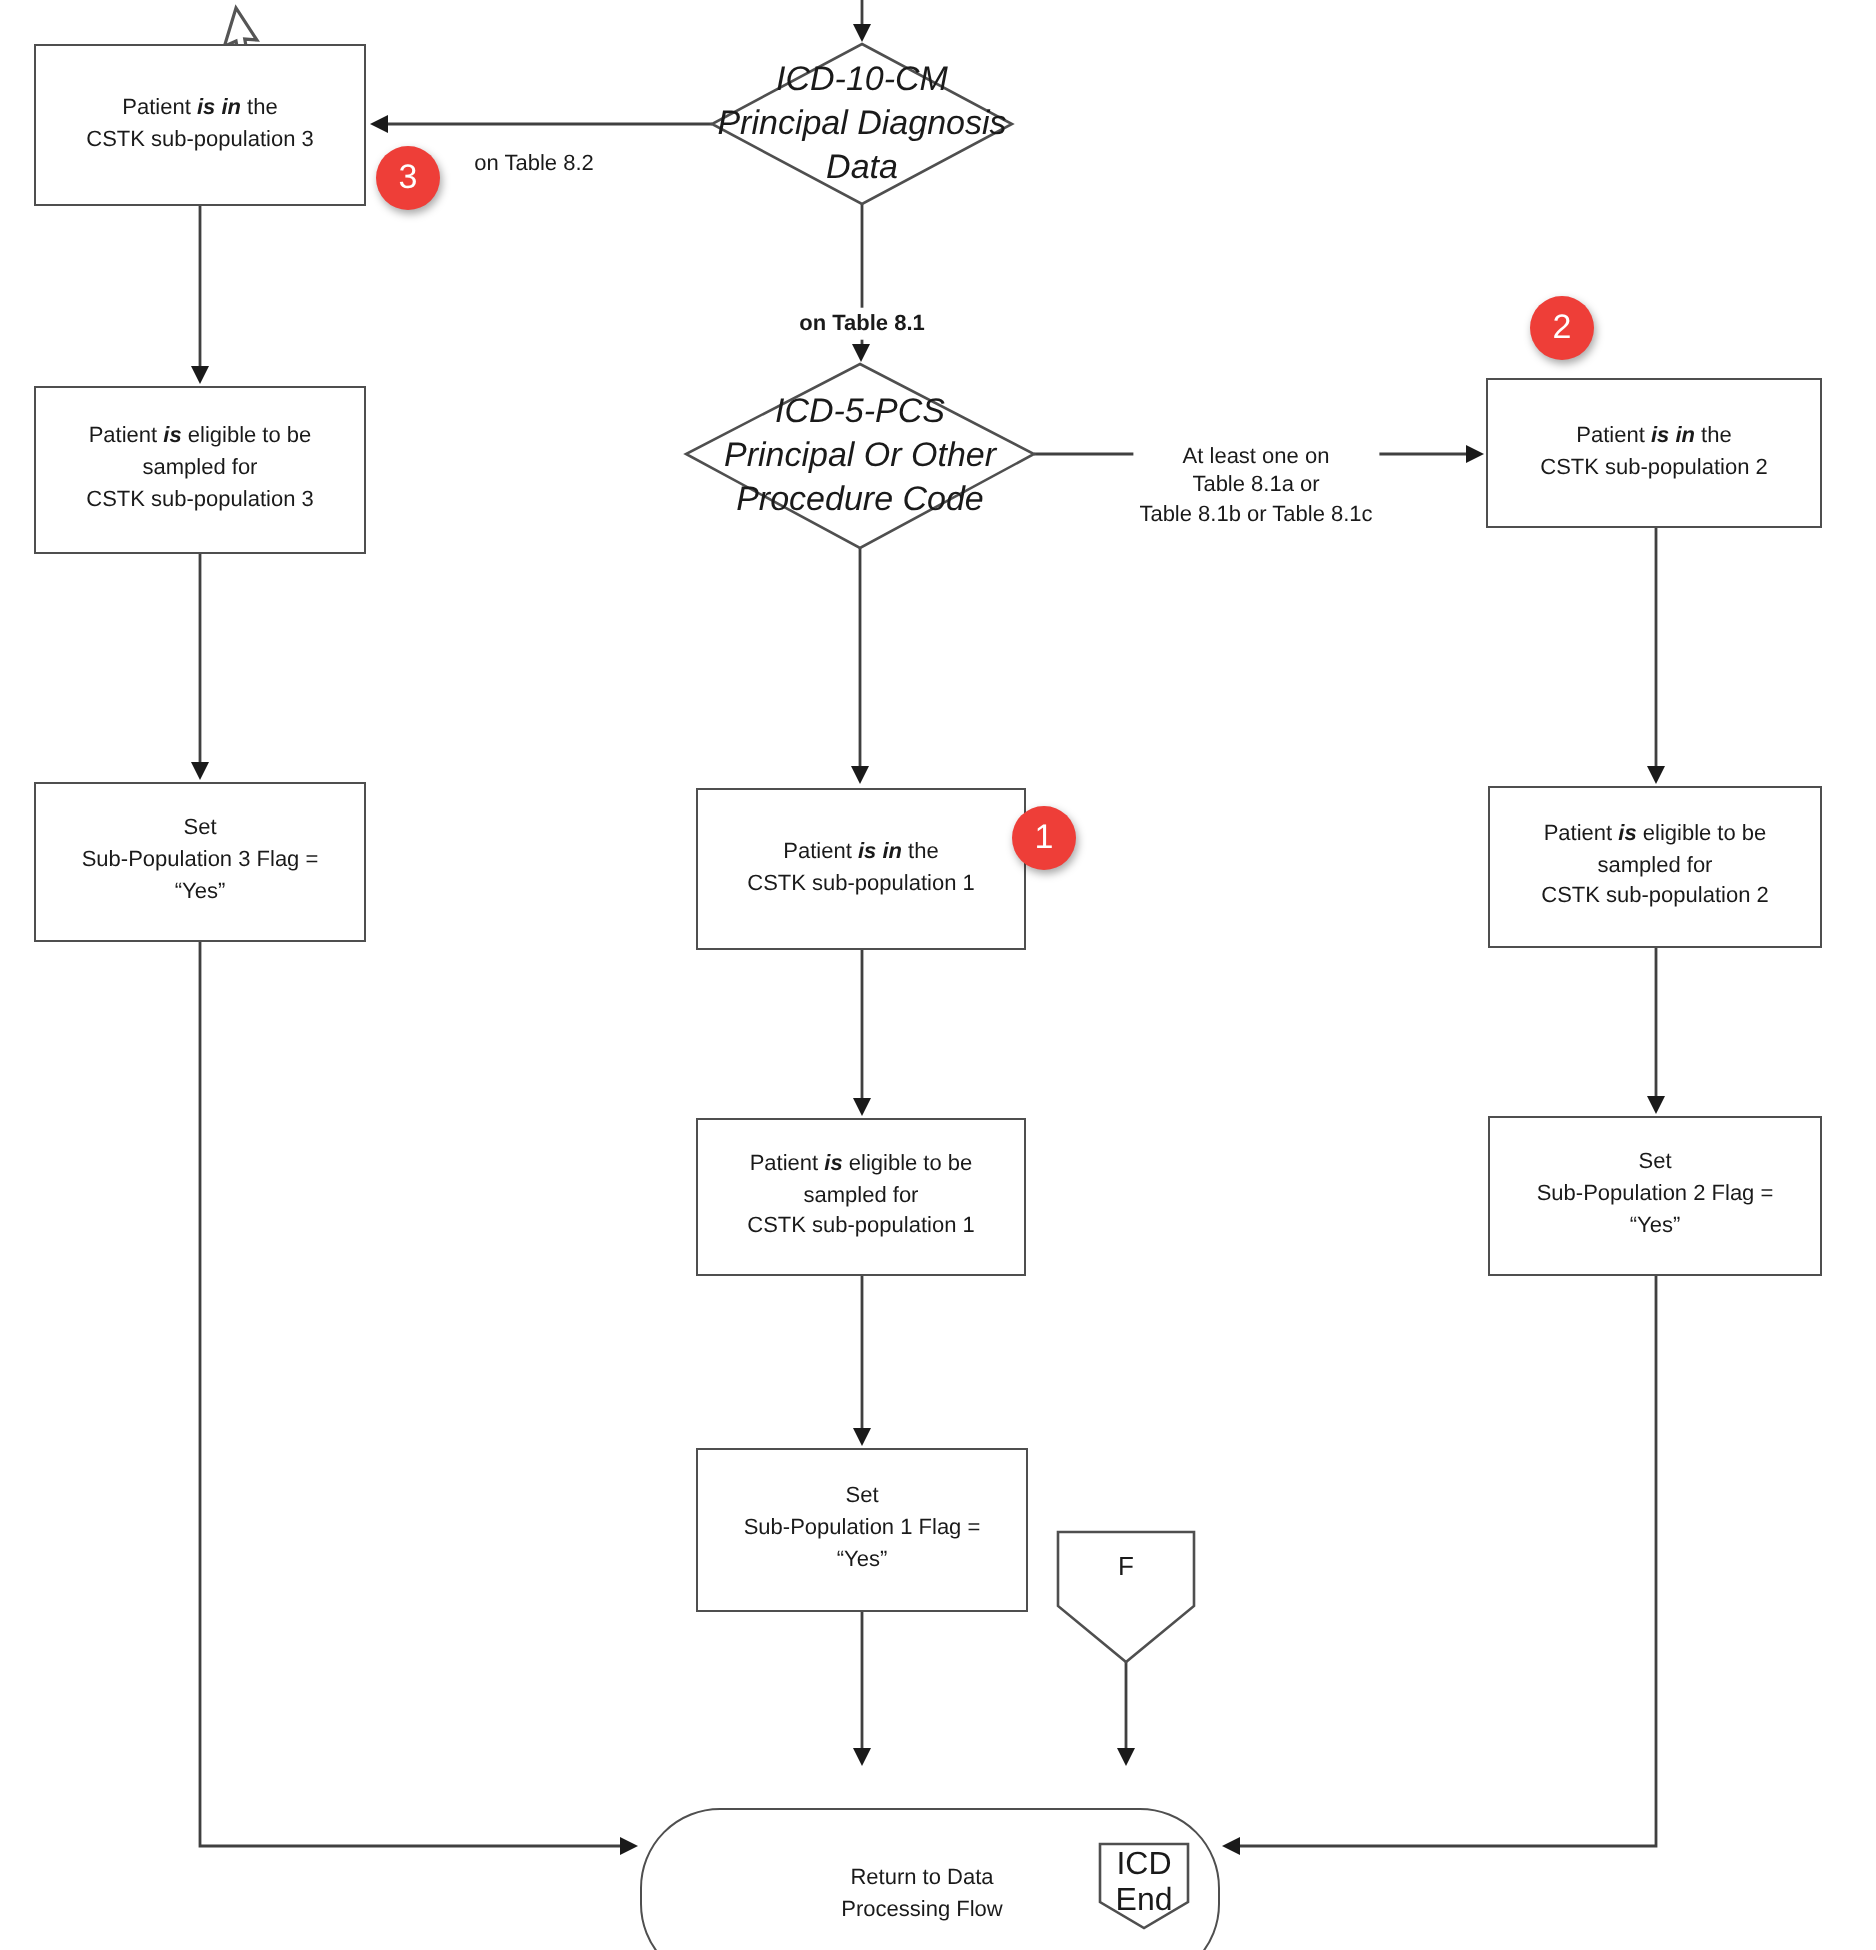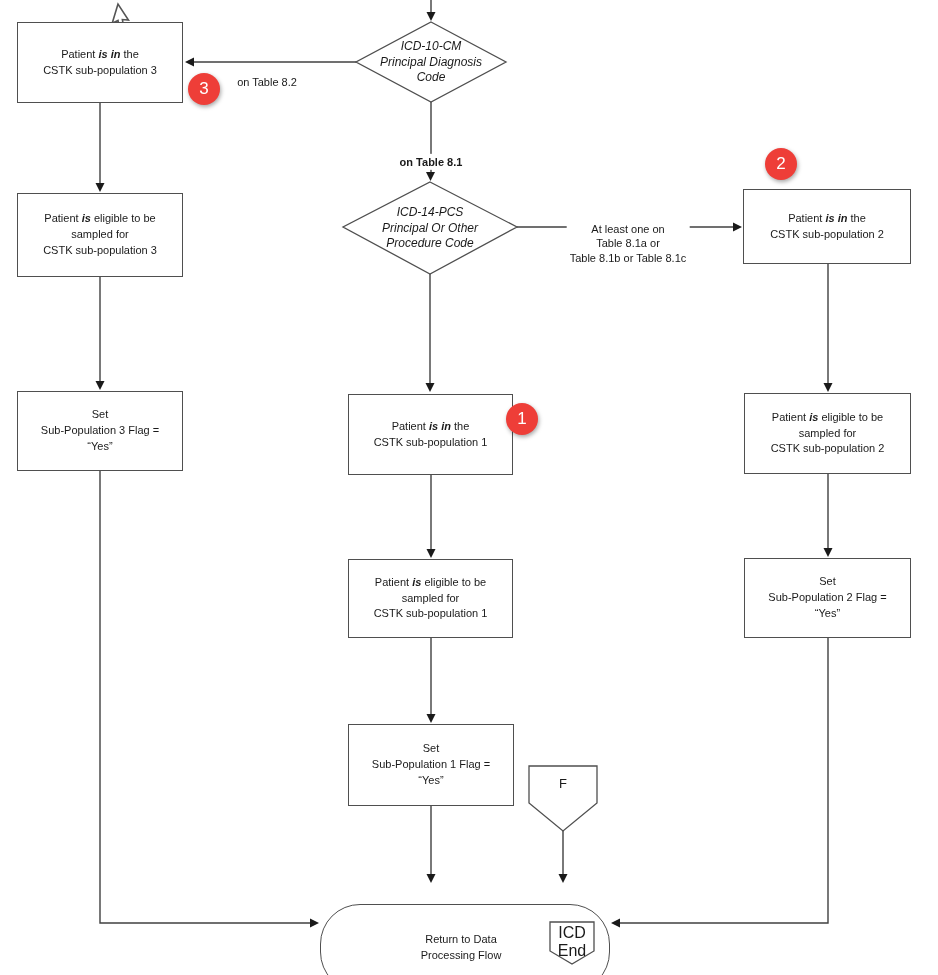--- a/index.html
+++ b/index.html
@@ -10,21 +10,21 @@
   #wires{position:absolute;left:0;top:0;width:938px;height:975px;}
   .node{
     position:absolute;border:1.5px solid #4f4f4f;background:#ffffff;
     display:flex;flex-direction:column;align-items:center;justify-content:center;
     text-align:center;font-size:11px;line-height:1.45;box-sizing:border-box;
   }
   .stadium{border-radius:40px;}
   .emph{font-style:italic;font-weight:bold;}
   .dtext{
     position:absolute;transform:translate(-50%,-50%);font-style:italic;
-    font-size:12px;line-height:1.3;text-align:center;white-space:nowrap;
+    font-size:17px;line-height:1.3;text-align:center;white-space:nowrap;
   }
   .elabel{
     position:absolute;transform:translate(-50%,-50%);background:#ffffff;
     font-size:11px;line-height:1.3;text-align:center;white-space:nowrap;padding:1px 3px;margin-top:21px;
   }
   .badge{
     position:absolute;width:32px;height:32px;border-radius:50%;background:#ee3e38;
     color:#ffffff;display:flex;align-items:center;justify-content:center;
     font-size:17px;box-shadow:1px 2px 4px rgba(0,0,0,0.35);
   }
@@ -153,24 +153,24 @@
     </svg>
     <div class="endtag-text" style="position:absolute;left:232px;top:19px;width:38px;text-align:center;">
       <div>ICD</div>
       <div>End</div>
     </div>
   </div>
 
   <div class="dtext" style="left:431px;top:62px;">
     <div>ICD-10-CM</div>
     <div>Principal Diagnosis</div>
-    <div>Code</div>
+    <div>Data</div>
   </div>
   <div class="dtext" style="left:430px;top:228px;">
-    <div>ICD-14-PCS</div>
+    <div>ICD-5-PCS</div>
     <div>Principal Or Other</div>
     <div>Procedure Code</div>
   </div>
 
   <div class="elabel" style="left:267px;top:61px;">on Table 8.2</div>
   <div class="elabel" style="left:431px;top:141px;font-weight:bold;">on Table 8.1</div>
   <div class="elabel" style="left:628px;top:222px;">
     <div>At least one on</div>
     <div>Table 8.1a or</div>
     <div>Table 8.1b or Table 8.1c</div>

